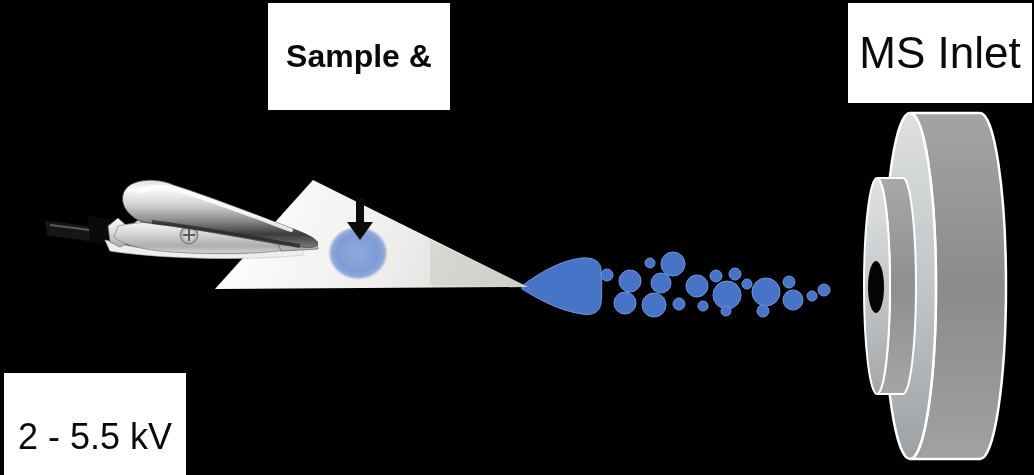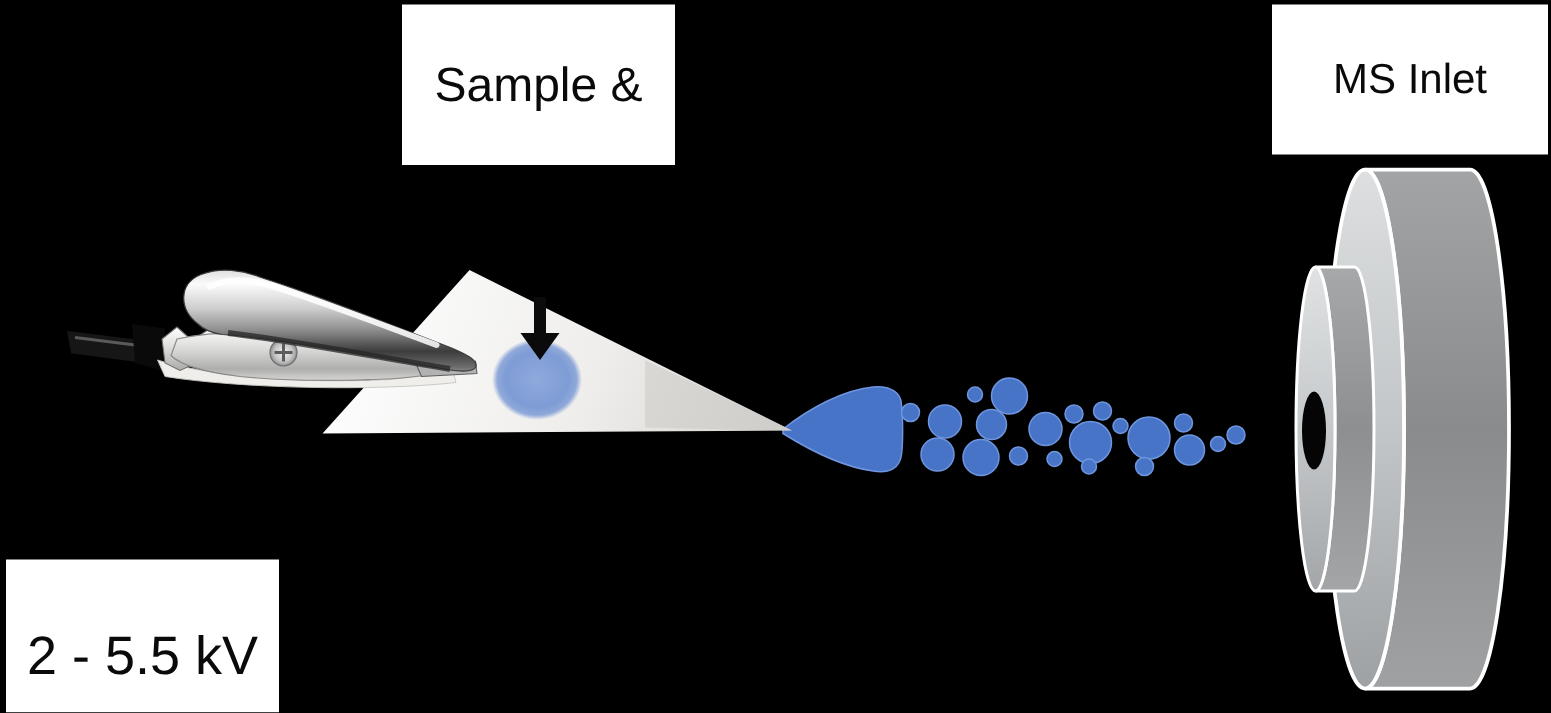--- a/index.html
+++ b/index.html
@@ -15,22 +15,22 @@
     position:absolute;
     background:#fff;
     color:#0a0a0a;
     display:flex;
     flex-direction:column;
     align-items:center;
     justify-content:center;
     text-align:center;
     font-weight:400;
   }
-  .lb-sample{left:268px;top:3px;width:182px;height:107px;font-size:32px;line-height:39px;}
-  .lb-inlet{left:848px;top:3px;width:184px;height:100px;font-size:28px;}
+  .lb-sample{left:268px;top:3px;width:182px;height:107px;font-size:32px;line-height:39px;font-weight:bold;}
+  .lb-inlet{left:848px;top:3px;width:184px;height:100px;font-size:44px;}
   .lb-volt{left:4px;top:373px;width:182px;height:128px;font-size:36px;}
   .spray-circle{stroke:#6E96DF;stroke-width:1;}
 </style>
 </head>
 <body>
 
 <div id="scene">
 
   <svg width="1034" height="475" viewBox="0 0 1034 475">
     <defs>

